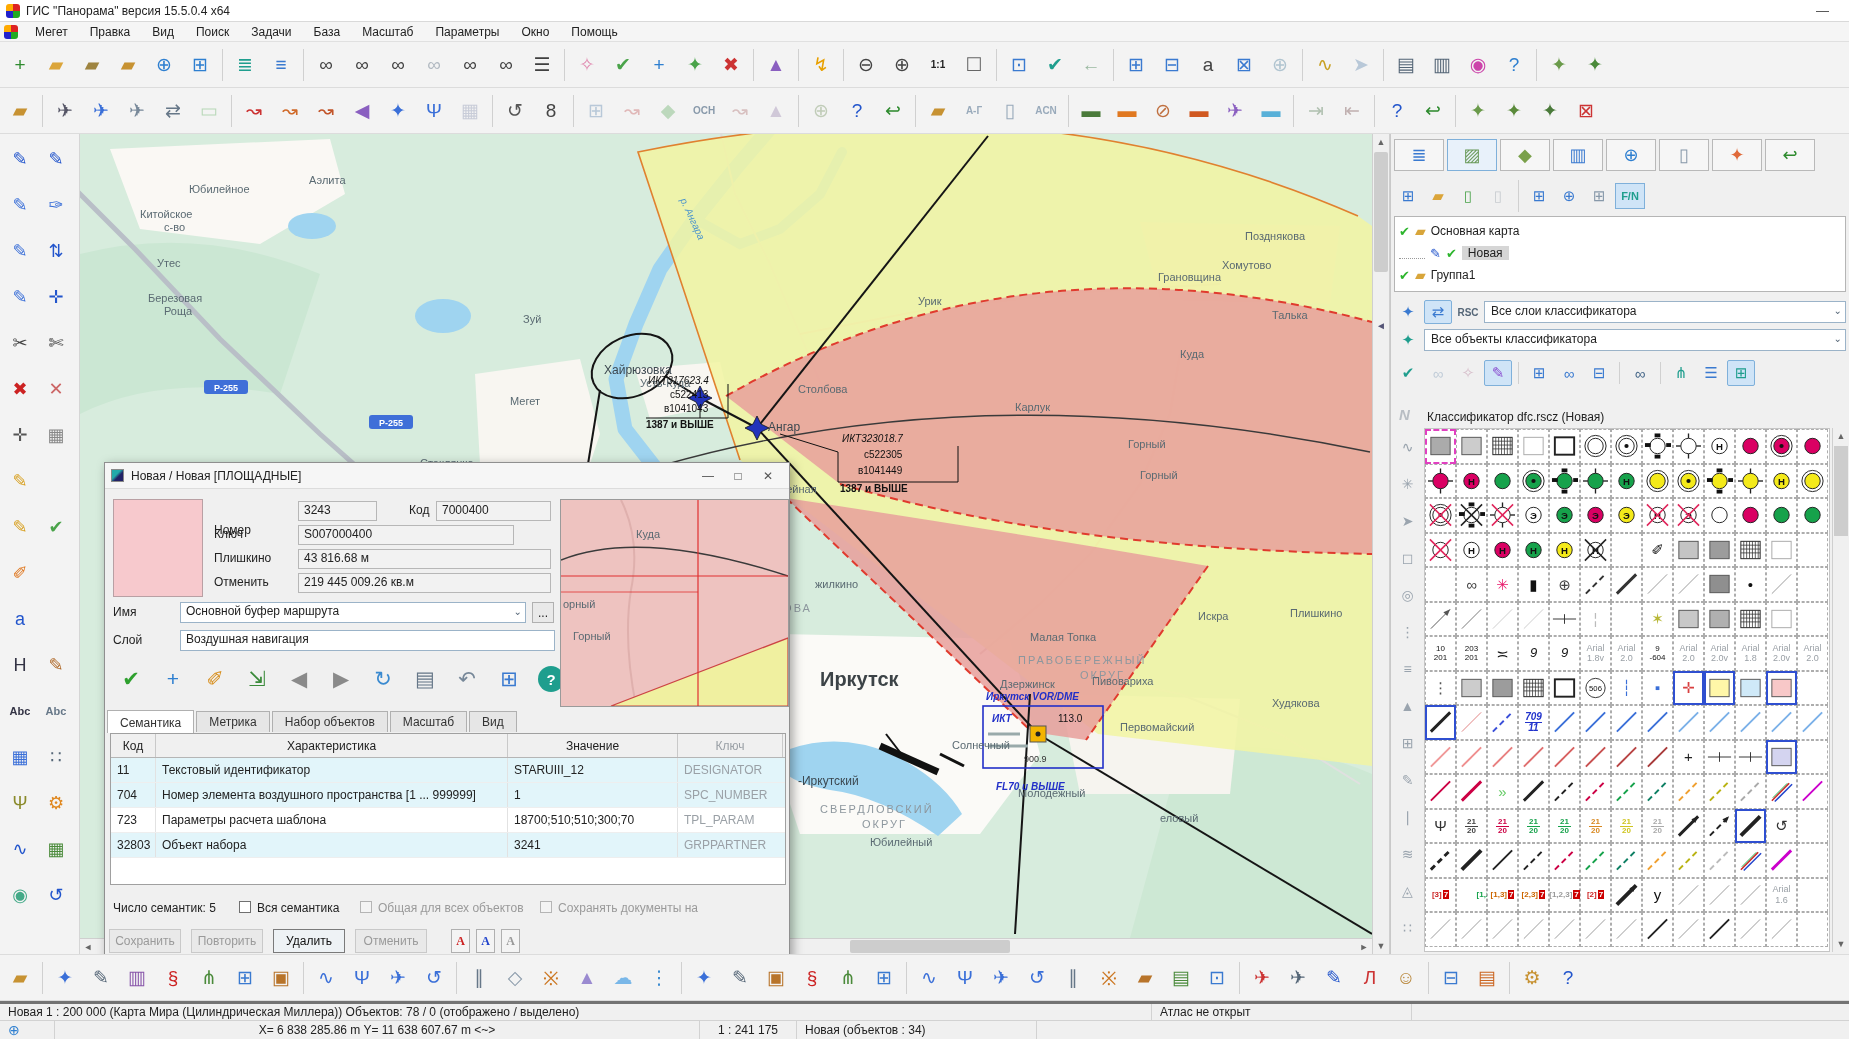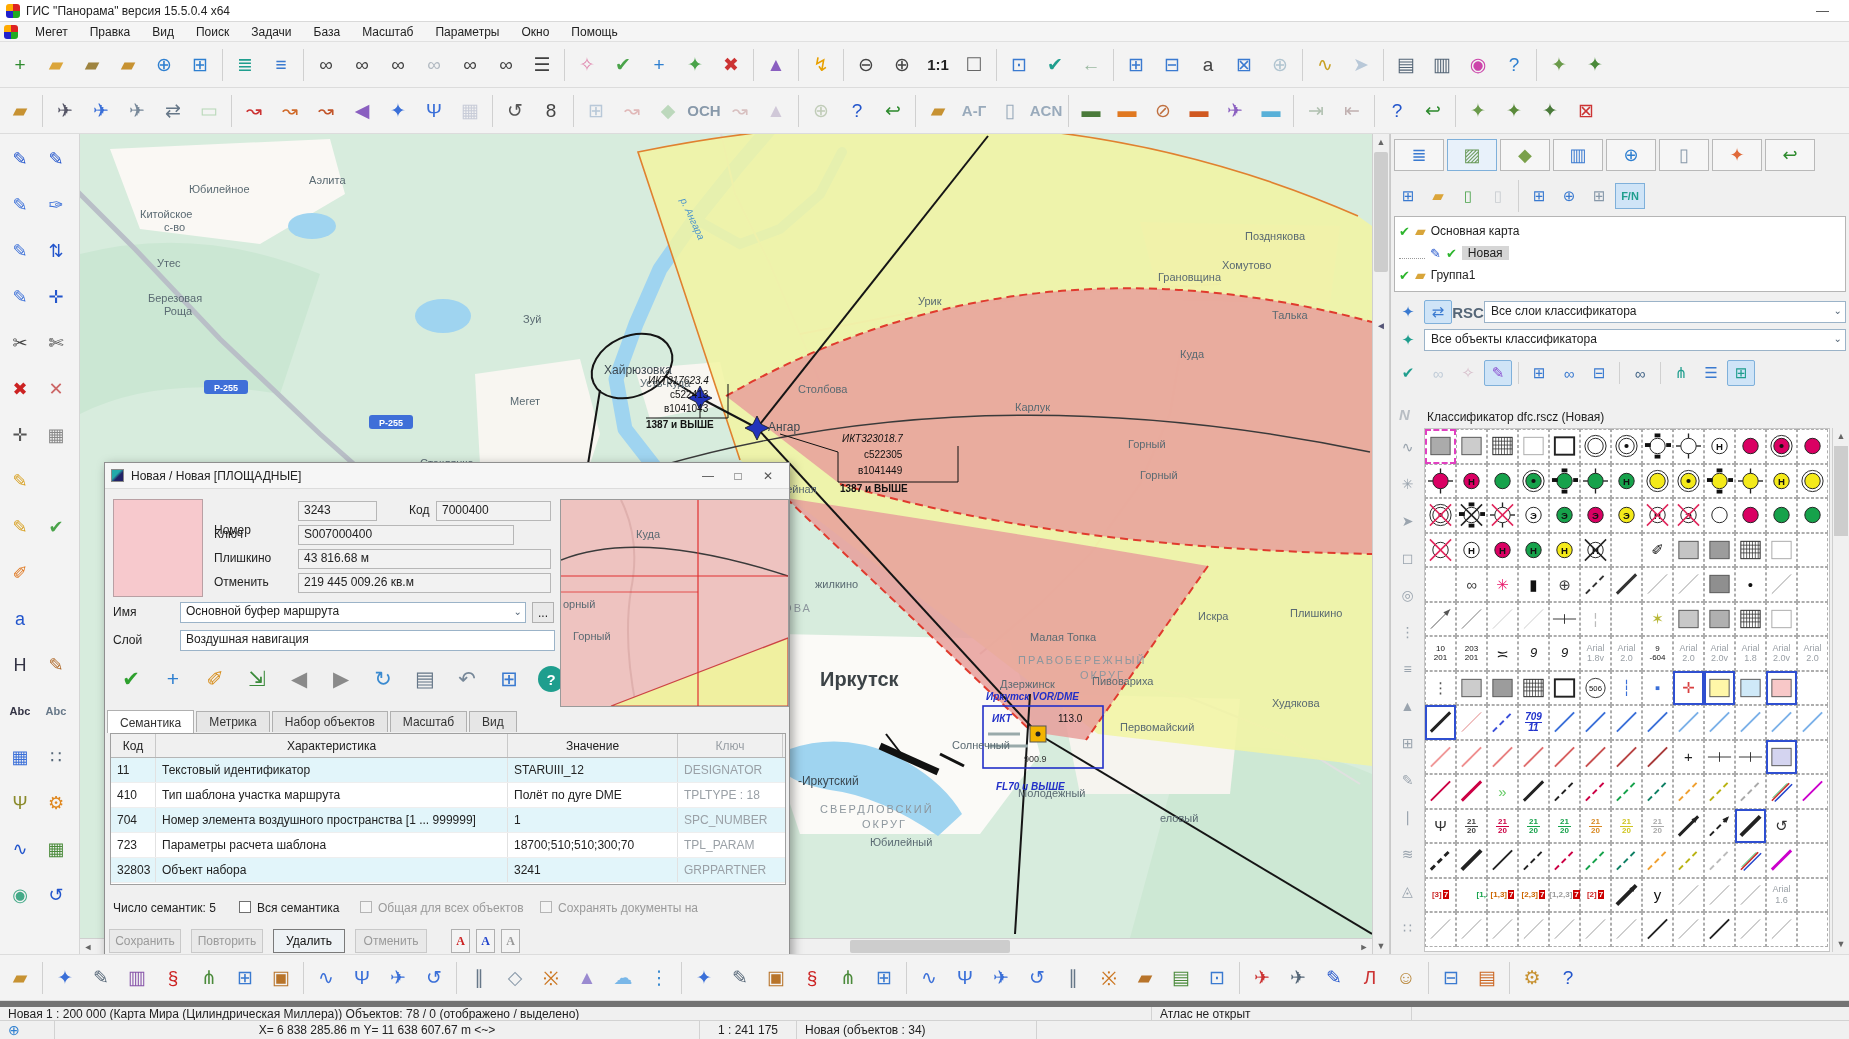--- a/index.html
+++ b/index.html
@@ -16,21 +16,21 @@
     border-bottom:1px solid #e0e0e0;display:flex;align-items:center;font-size:12px;}
   .menubar .mi{padding:2px 11px;cursor:default;}
   
   .tbrow{position:absolute;left:0;width:100%;background:#f3f3f3;border-bottom:1px solid #dcdcdc;
     display:flex;align-items:center;padding:0 2px;}
   #toolbar1{top:42px;height:46px;}
   #toolbar2{top:88px;height:46px;}
   #bottombar{top:954px;height:47px;border-top:1px solid #dcdcdc;}
   .tb{width:36px;height:38px;display:flex;align-items:center;justify-content:center;
     border:1px solid transparent;border-radius:2px;font-size:19px;flex:none;}
-  .tb .txt{font-size:15px;font-weight:bold;}
+  .tb .txt{font-size:10px;font-weight:bold;}
   .sep{width:1px;height:32px;background:#d0d0d0;margin:0 4px;flex:none;}
   
   #lefttool{position:absolute;left:0;top:134px;width:80px;height:820px;background:#f3f3f3;
     border-right:1px solid #d5d5d5;display:flex;flex-wrap:wrap;align-content:flex-start;padding:2px;}
   #lefttool .tb{width:36px;height:46px;font-size:18px;}
   
   #maparea{position:absolute;left:80px;top:134px;width:1292px;height:820px;background:#d7ecdd;overflow:hidden;}
   #mapsvg{position:absolute;left:0;top:0;}
   text.town{font-size:11px;fill:#5a6a72;}
   text.towndark{font-size:12px;fill:#3c4850;}
@@ -116,21 +116,21 @@
   .cell.sel{border:2px dashed #e040c0;}
   .cell.blue{border:2px solid #2f4fd0;}
   .cell .g2{font-size:15px;line-height:1;}
   .cell .twol{font-size:8px;line-height:1.15;text-align:center;color:#111;}
   .cell .twol.gray{color:#9aa0a6;font-size:9px;}
   #gridscroll{position:absolute;right:0;top:294px;width:17px;height:524px;background:#f0f0f0;border-left:1px solid #cfcfcf;}
   #gridscroll .vbtn{width:16px;height:16px;font-size:9px;color:#666;display:flex;align-items:center;justify-content:center;}
   #gthumb{position:absolute;left:1px;top:18px;width:14px;height:90px;background:#cdcdcd;}
   
   .statusrow{position:absolute;left:0;width:100%;display:flex;align-items:center;font-size:12px;background:#f0f0f0;}
-  #status1{top:1001px;height:19px;border-top:6px solid #737373;}
+  #status1{top:1001px;height:19px;border-top:3px solid #737373;}
   #status2{top:1020px;height:19px;border-top:1px solid #d2d2d2;}
   .seg{height:100%;display:flex;align-items:center;padding:0 8px;border-right:1px solid #d2d2d2;overflow:hidden;white-space:nowrap;}
 </style>
 </head>
 <body>
 
 <div class="screen">
 
   <div class="titlebar">
     <div class="appicon"></div>
@@ -556,26 +556,20 @@
           <div class="tc c2">Характеристика</div>
           <div class="tc c3">Значение</div>
           <div class="tc c4">Ключ</div>
         </div>
         <div class="trow alt">
           <div class="tc c1">11</div>
           <div class="tc c2">Текстовый идентификатор</div>
           <div class="tc c3">STARUIII_12</div>
           <div class="tc c4">DESIGNATOR</div>
         </div>
-        <div class="trow">
-          <div class="tc c1">410</div>
-          <div class="tc c2">Тип шаблона участка маршрута</div>
-          <div class="tc c3">Полёт по дуге DME</div>
-          <div class="tc c4">TPLTYPE : 18</div>
-        </div>
         <div class="trow alt">
           <div class="tc c1">704</div>
           <div class="tc c2">Номер элемента воздушного пространства  [1 ... 999999]</div>
           <div class="tc c3">1</div>
           <div class="tc c4">SPC_NUMBER</div>
         </div>
         <div class="trow">
           <div class="tc c1">723</div>
           <div class="tc c2">Параметры расчета шаблона</div>
           <div class="tc c3">18700;510;510;300;70</div>

